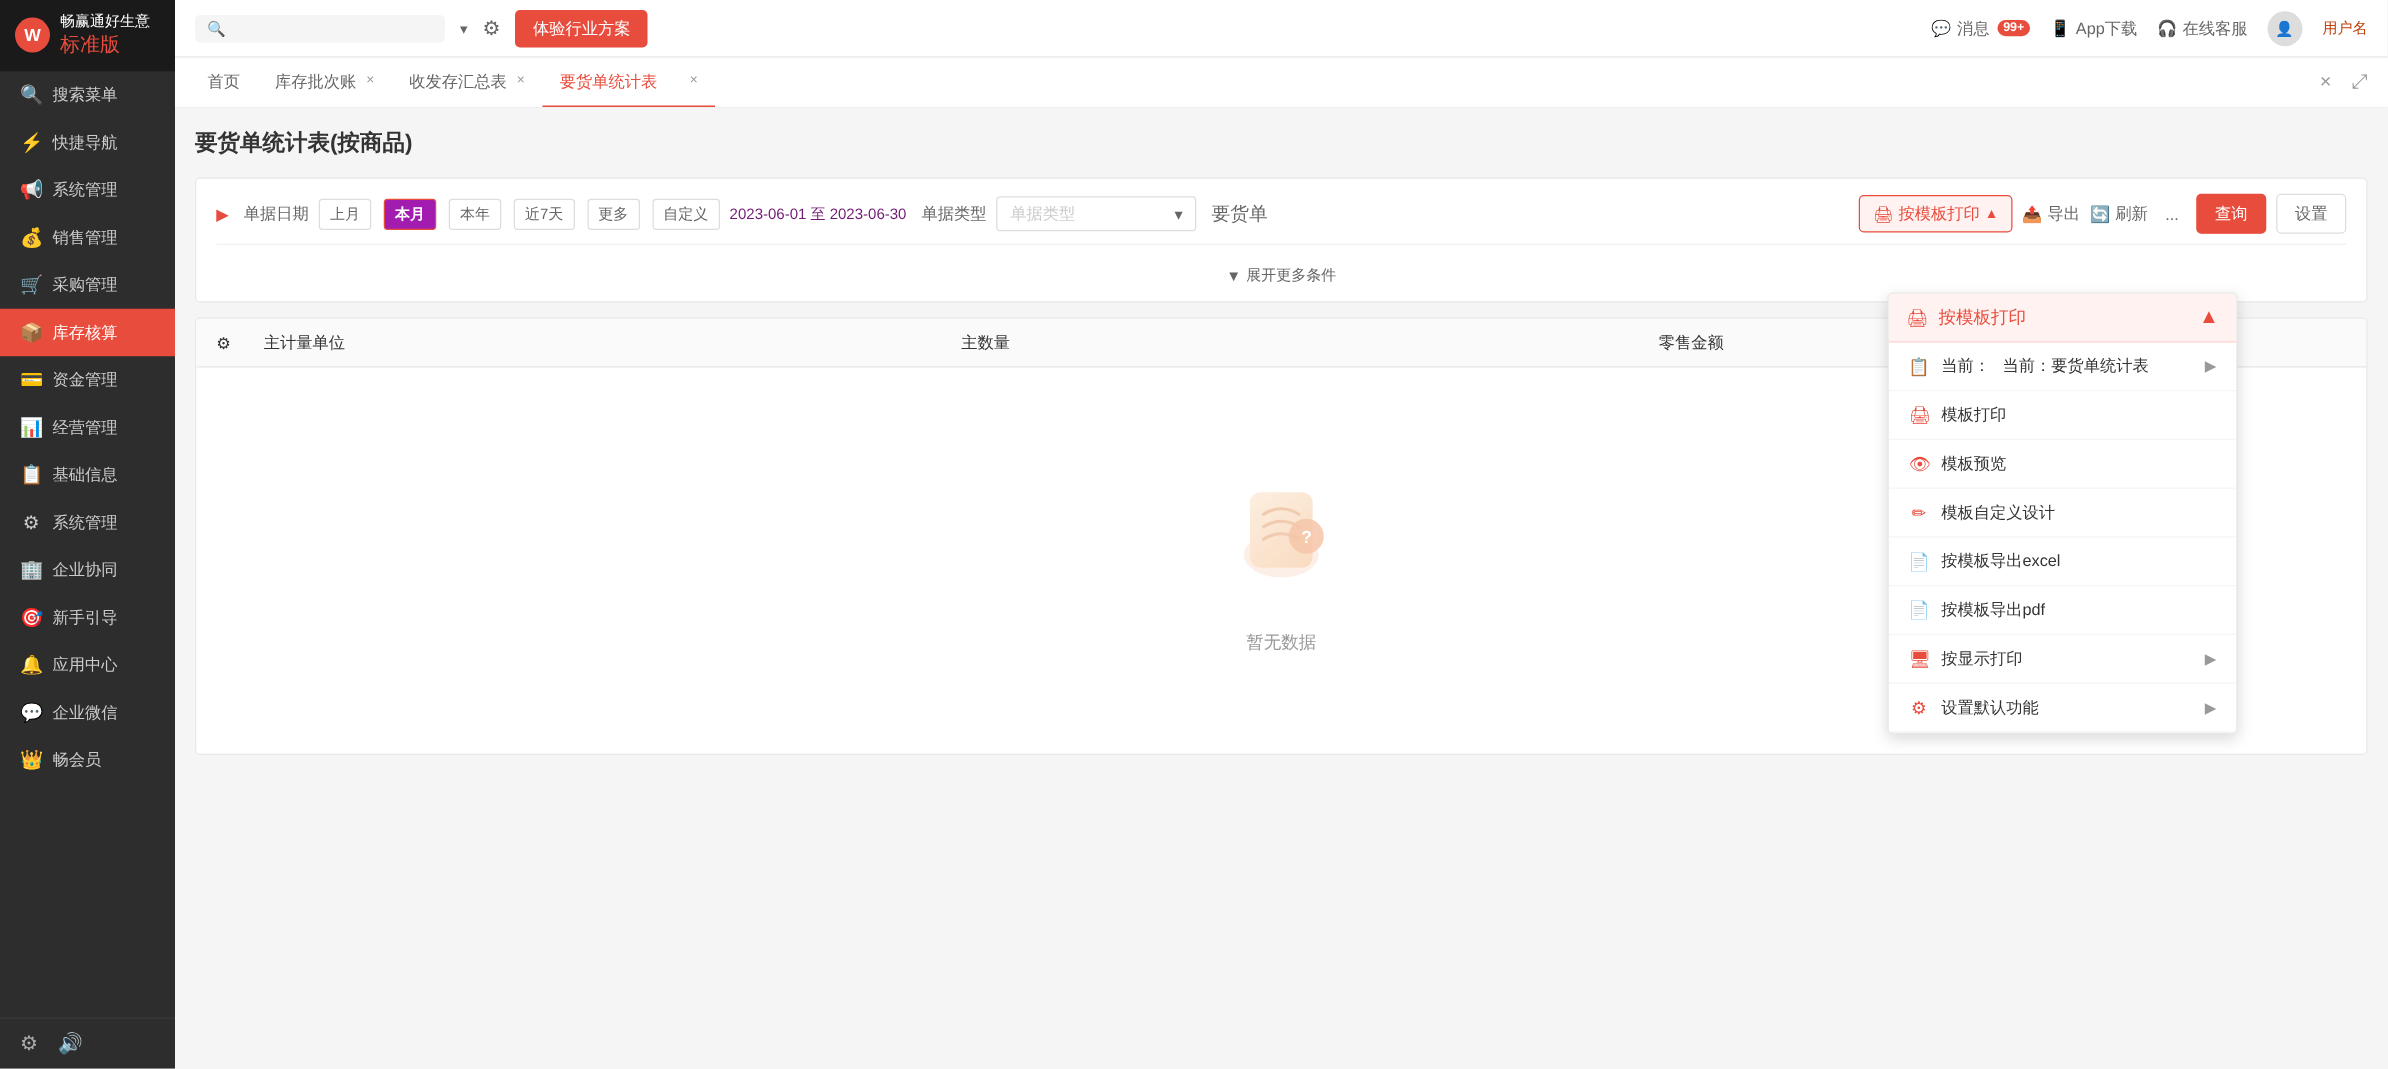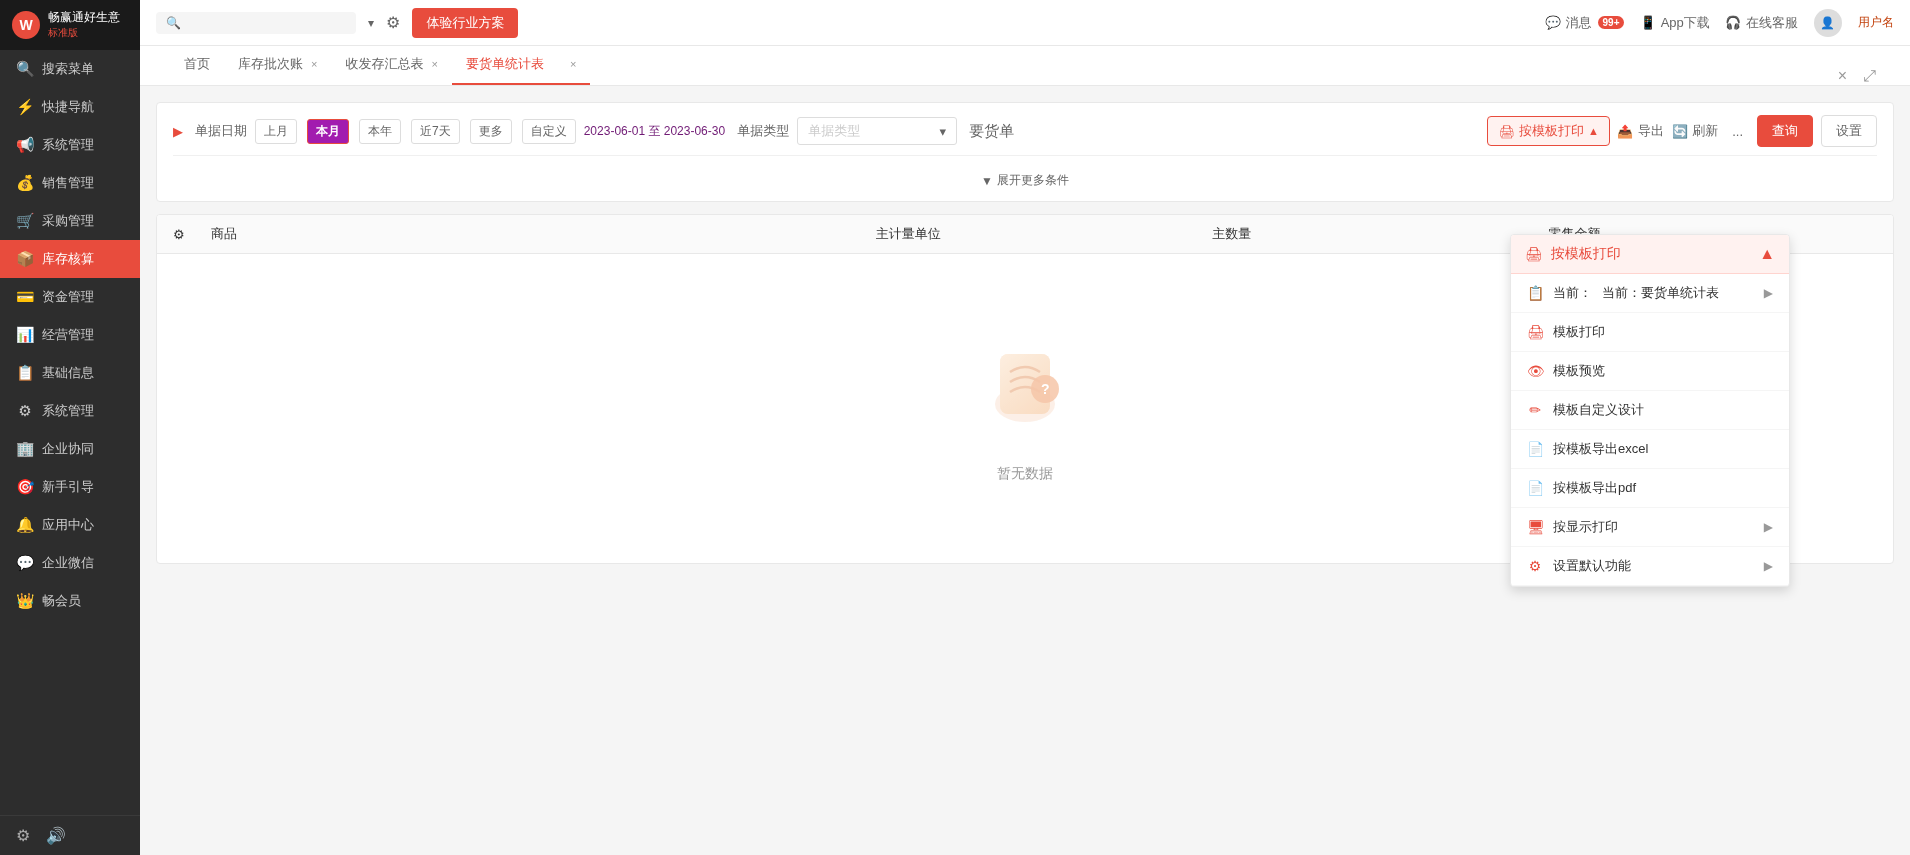--- a/index.html
+++ b/index.html
@@ -30,21 +30,21 @@
       display: flex;
       align-items: center;
       justify-content: center;
       color: white;
       font-size: 14px;
       font-weight: bold;
       margin-right: 8px;
       flex-shrink: 0;
     }
     .sidebar-logo-text { font-size: 12px; color: #fff; line-height: 1.3; }
-    .sidebar-logo-sub { font-size: 10px; color: #e84c3d; }
+    .sidebar-logo-sub { font-size: 16px; color: #e84c3d; }
 
     .sidebar-scroll {
       flex: 1;
       overflow-y: auto;
       overflow-x: hidden;
     }
     .sidebar-scroll::-webkit-scrollbar { width: 4px; }
     .sidebar-scroll::-webkit-scrollbar-thumb { background: #555; }
 
     .sidebar-item {
@@ -155,22 +155,22 @@
       font-size: 12px;
       color: #666;
     }
     .topbar-username { font-size: 12px; color: #c2410c; text-align: center; }
 
     
     .tabs-bar {
       background: #fff;
       border-bottom: 1px solid #e8e8e8;
       display: flex;
-      align-items: flex-end;
-      padding: 0 30px;
+      align-items: center;
+      padding: 0 12px;
       height: 40px;
       gap: 0;
       flex-shrink: 0;
       overflow-x: auto;
     }
     .tabs-bar::-webkit-scrollbar { height: 0; }
     .tab-item {
       display: flex;
       align-items: center;
       gap: 6px;
@@ -537,20 +537,21 @@
       <span class="tab-close">×</span>
     </div>
     <div class="tabs-right">
       <span class="tabs-right-btn">×</span>
       <span class="tabs-right-btn">⤢</span>
     </div>
   </div>
 
   <div class="content">
 
+    <div class="page-title">要货单统计表(按商品)</div>
 
     <div class="filter-bar">
       <div class="filter-row">
 
         <div style="display:flex;align-items:center;gap:4px;cursor:pointer;color:#e84c3d;font-size:13px;">
           <span>▶</span>
         </div>
 
         <div class="filter-section">
           <span class="filter-label">单据日期</span>
@@ -603,21 +604,20 @@
           <span>展开更多条件</span>
         </div>
       </div>
     </div>
 
     <div class="table-container">
       <div class="table-header">
         <div class="table-header-cell col-settings">
           <span>⚙</span>
         </div>
-        <div class="table-header-cell col-product">商品</div>
         <div class="table-header-cell col-unit">主计量单位</div>
         <div class="table-header-cell col-qty">主数量</div>
         <div class="table-header-cell col-amount">零售金额</div>
       </div>
 
       <div class="empty-state">
         <div style="font-size:64px; opacity:0.6;">
           
           <svg width="100" height="100" viewBox="0 0 100 100" fill="none" xmlns="http://www.w3.org/2000/svg">
             <ellipse cx="50" cy="70" rx="30" ry="18" fill="#f5cbb0" opacity="0.5"></ellipse>

